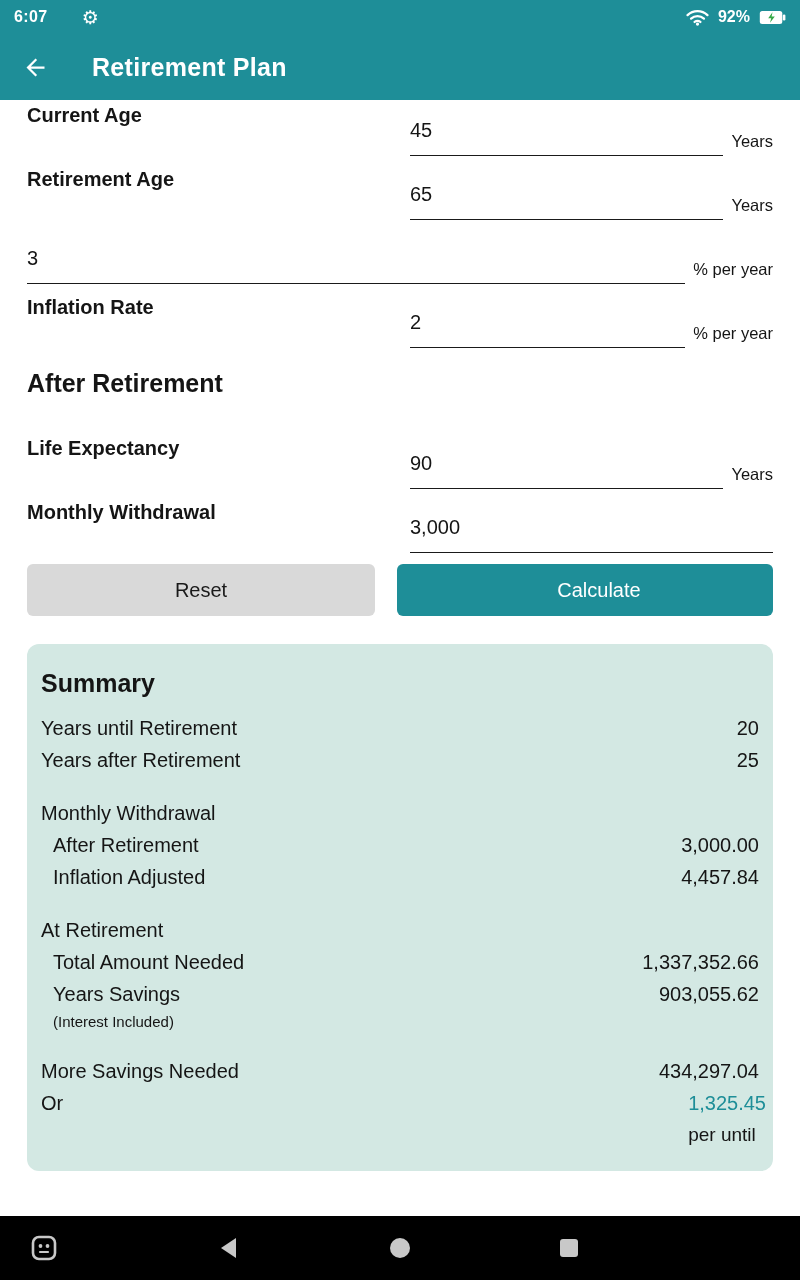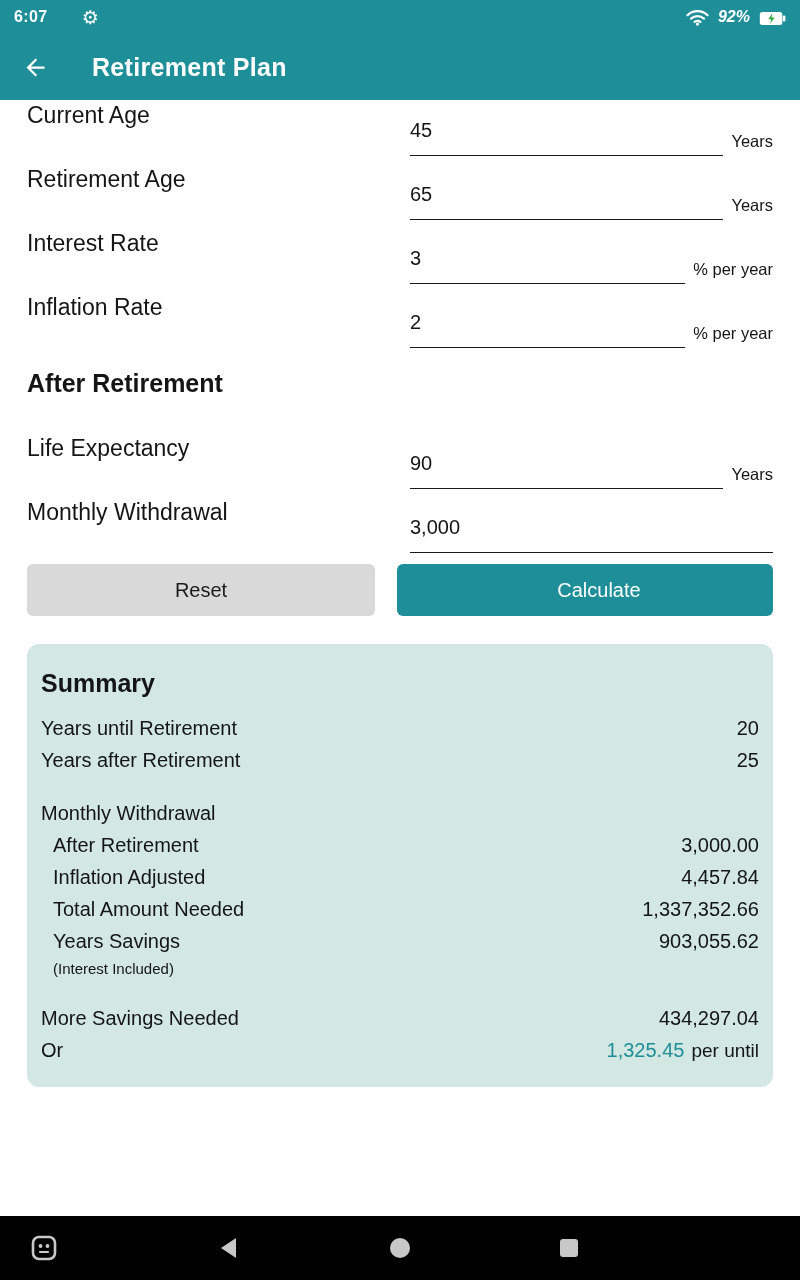--- a/index.html
+++ b/index.html
@@ -10,38 +10,38 @@
     overflow:hidden; position:relative;
   }
   
   .status-bar {
     height:34px; background:var(--teal,#1E8E98);
     display:flex; align-items:center; padding:0 14px; color:#fff;
     position:relative; z-index:3;gap:20px;
   }
   .sb-time { font-size:16px; font-weight:bold; letter-spacing:.4px; }
   .sb-gear { font-size:19px; margin-left:14px; line-height:1; }
-  .sb-right { margin-left:auto; display:flex; align-items:flex-end; gap:9px;font-style:italic; }
+  .sb-right { margin-left:auto; display:flex; align-items:center; gap:9px; }
   .sb-batt-pct { font-size:16px; font-weight:bold; }
   
   .app-bar {
     height:66px; background:var(--teal,#1E8E98);
     display:flex; align-items:center; padding-left:22px; color:#fff;
     position:relative; z-index:3;
   }
   .back-btn { width:34px; height:34px; display:flex; align-items:center; cursor:pointer; }
   .app-title { font-size:25px; font-weight:bold; margin-left:36px; letter-spacing:.3px; }
   
   .scroll {
     position:absolute; top:100px; bottom:64px; left:0; right:0;
     overflow:hidden; padding:0 27px; z-index:1;
   }
   .row { height:64px; display:flex; padding-top:10px; }
   .row.first { margin-top:-8px; }
-  .flabel { width:383px; font-size:23px; line-height:26px; }
+  .flabel { width:383px; font-size:20px; line-height:26px;font-weight:bold; }
   .finput { flex:1; display:flex; align-items:flex-end; }
   .vbox {
     flex:1; font-size:20px; line-height:26px; padding-bottom:12px;
     border-bottom:1.7px solid #1a1a1a; cursor:text;
   }
   .suffix { font-size:16.5px; line-height:20px; padding-bottom:5px; margin-left:8px; white-space:nowrap; }
   .suffix:empty { display:none; }
   .section-header { font-size:25px; font-weight:bold; margin:18px 0 25px; line-height:34px; }
   
   .btn-row { display:flex; gap:22px; margin-top:11px; }
@@ -54,21 +54,21 @@
   
   .summary {
     margin-top:28px; background:var(--summary_bg,#D3E8E3);
     border-radius:12px; padding:24px 14px 20px 12px;
   }
   .sum-title { font-size:25px; font-weight:bold; line-height:30px; margin-bottom:14px; padding-left:2px; }
   .srow { display:flex; justify-content:space-between; font-size:20px; line-height:32px; padding-left:2px; }
   .srow .ind { padding-left:12px; }
   .sgap { margin-top:21px; }
   .snote { font-size:15px; line-height:24px; padding-left:14px; }
-  .or-right { display:flex; align-items:baseline; }
+  .or-right { display:flex; align-items:baseline;flex-direction:column; }
   .teal-text { color:var(--teal,#1E8E98); }
   .or-suffix { margin-left:7px; font-size:19px; }
   
   .nav-bar {
     position:absolute; bottom:0; left:0; width:800px; height:64px;
     background:#000; z-index:4;
   }
   .nav-icon { position:absolute; cursor:pointer; line-height:0; }
   .nav-app     { left:30px;  top:18px; }
   .nav-back    { left:219px; top:21px; }
@@ -125,21 +125,20 @@
   <div class="row">
     <div class="flabel">Retirement Age</div>
     <div class="finput">
       <div class="vbox">65</div>
       <span class="suffix">Years</span>
     </div>
   </div>
 
 
   <div class="row">
-    <div class="flabel">Interest Rate</div>
     <div class="finput">
       <div class="vbox">3</div>
       <span class="suffix">% per year</span>
     </div>
   </div>
 
   <div class="row">
     <div class="flabel">Inflation Rate</div>
     <div class="finput">
       <div class="vbox">2</div>
@@ -187,20 +186,23 @@
     </div>
     <div class="srow">
       <span class="ind">After Retirement</span>
       <span>3,000.00</span>
     </div>
     <div class="srow">
       <span class="ind">Inflation Adjusted</span>
       <span>4,457.84</span>
     </div>
 
+    <div class="srow sgap">
+      <span>At Retirement</span>
+    </div>
     <div class="srow">
       <span class="ind">Total Amount Needed</span>
       <span>1,337,352.66</span>
     </div>
     <div class="srow">
       <span class="ind">Years Savings</span>
       <span>903,055.62</span>
     </div>
     <div class="snote">(Interest Included)</div>
 

